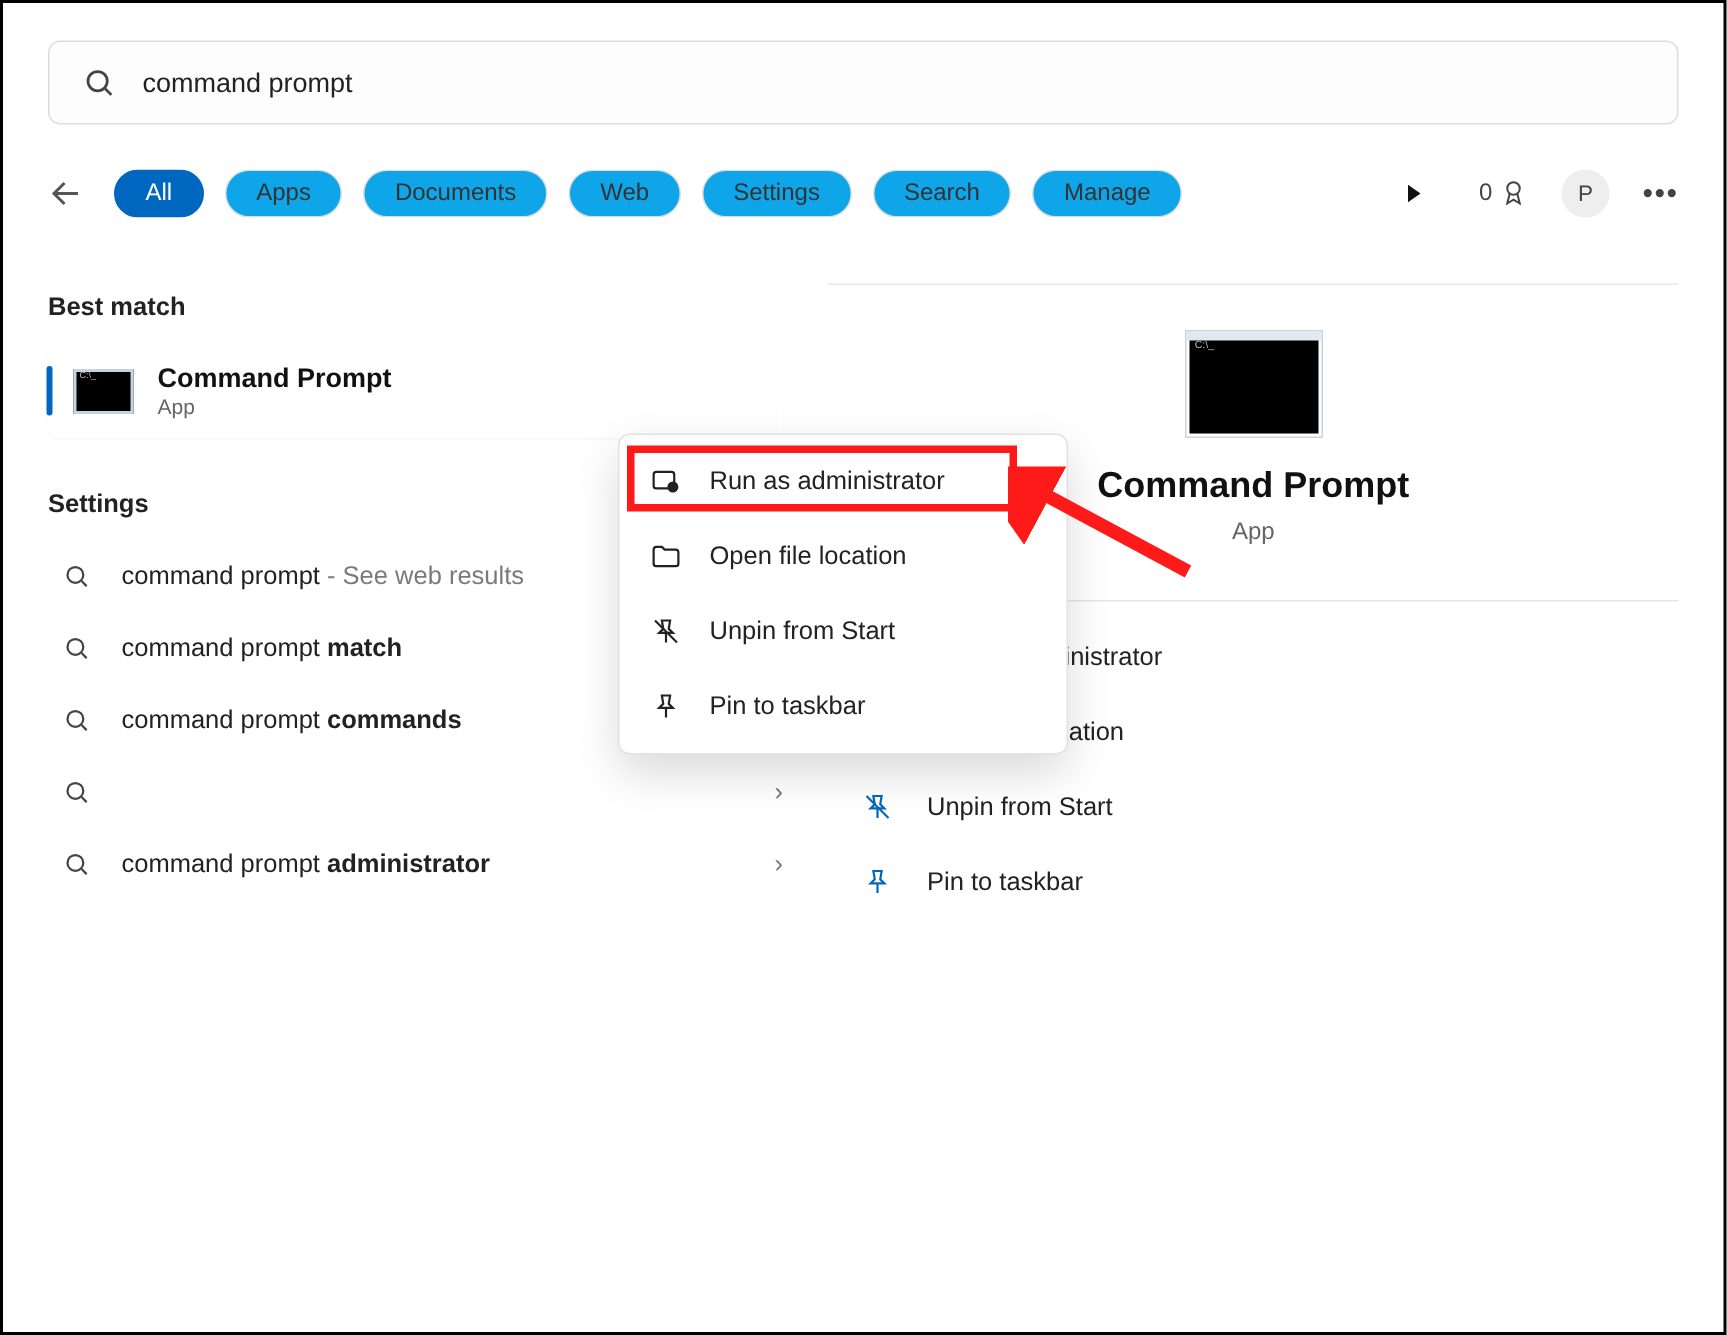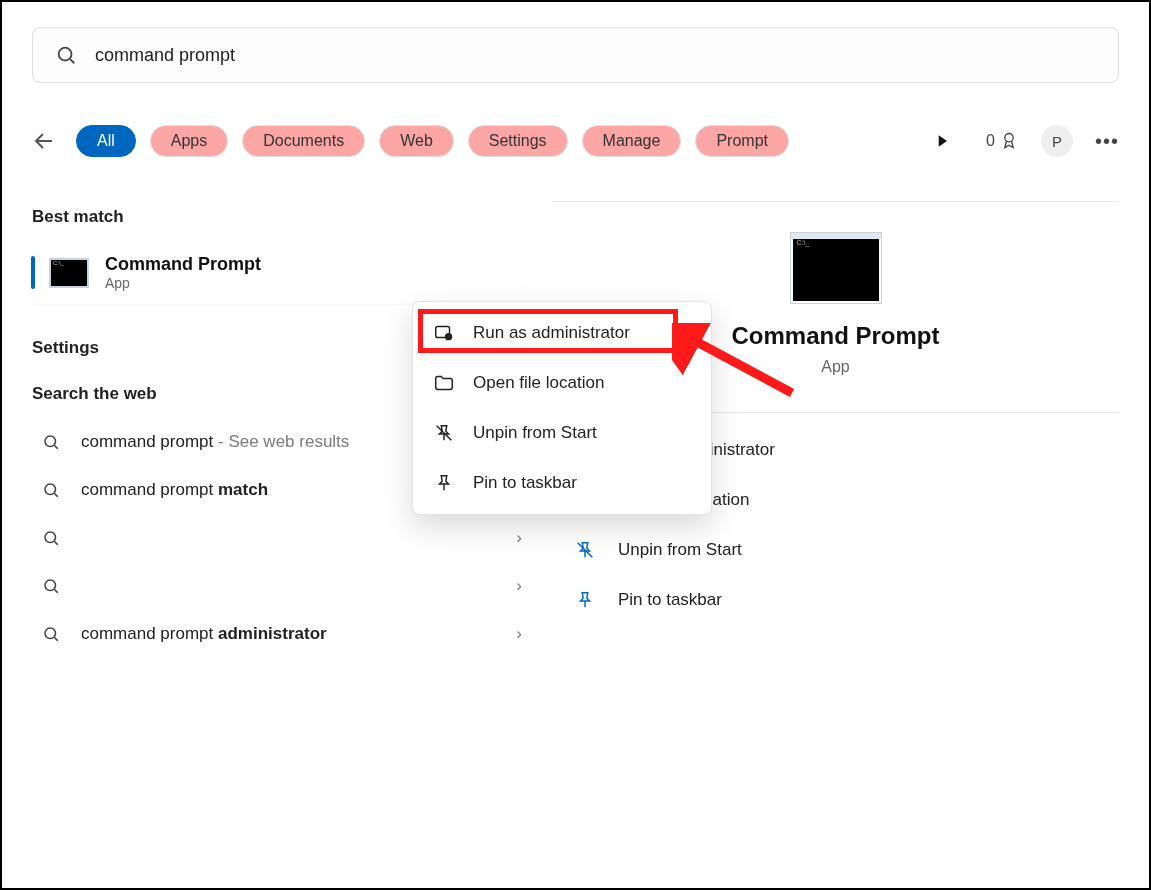--- a/index.html
+++ b/index.html
@@ -12,27 +12,27 @@
     display: flex; align-items: center; padding: 0 22px; gap: 18px;
     background: #fdfdfd;
   }
   .search-bar input {
     border: none; outline: none; font-size: 18px; flex: 1;
     background: transparent; color: #222;
   }
 
   
   .filter-row {
-    display: flex; align-items: center; gap: 14px; margin-top: 42px;
+    display: flex; align-items: center; gap: 14px; margin-top: 30px;
   }
   .back-arrow { width: 24px; height: 24px; color: #555; margin-right: 6px; }
   .pills { display: flex; gap: 14px; flex: 1; overflow: hidden; }
   .pill {
     border: 1px solid #ddd; border-radius: 20px; padding: 6px 20px;
-    font-size: 16px; color: #333; background: #fca5a5; cursor: pointer;
+    font-size: 16px; color: #333; background: #0ea5e9; cursor: pointer;
     white-space: nowrap;
   }
   .pill.active { background: #0067c0; color: #fff; border-color: #0067c0; }
   .scroll-more {
     width: 20px; height: 20px; color: #111;
   }
   .right-bits { display: flex; align-items: center; gap: 22px; margin-left: 20px; }
   .rewards { display: flex; align-items: center; gap: 4px; color: #444; font-size: 16px; }
   .avatar { width: 32px; height: 32px; border-radius: 50%; background: #eee; display: flex; align-items: center; justify-content: center; font-size: 15px; color: #444; }
   .dots { font-size: 20px; color: #444; letter-spacing: 1px; }
@@ -131,22 +131,22 @@
     <svg class="back-arrow" viewBox="0 0 24 24" fill="none" stroke="currentColor" stroke-width="2">
         <line x1="20" y1="12" x2="5" y2="12"></line>
         <polyline points="11 5 4 12 11 19"></polyline>
       </svg>
     <div class="pills">
       <div class="pill active">All</div>
       <div class="pill">Apps</div>
       <div class="pill">Documents</div>
       <div class="pill">Web</div>
       <div class="pill">Settings</div>
+      <div class="pill">Search</div>
       <div class="pill">Manage</div>
-      <div class="pill">Prompt</div>
     </div>
     <svg class="scroll-more" viewBox="0 0 24 24" fill="#111">
         <polygon points="8,5 18,12 8,19"></polygon>
       </svg>
     <div class="right-bits">
       <div class="rewards">
         <span>0</span>
         <svg width="20" height="20" viewBox="0 0 24 24" fill="none" stroke="#444" stroke-width="1.6">
             <circle cx="12" cy="8" r="5"></circle>
             <path d="M9 12l-2 8 5-3 5 3-2-8"></path>
@@ -167,21 +167,20 @@
       <div class="best-match-card">
         <div class="app-icon-thumb"></div>
         <div>
           <div class="bm-name">Command Prompt</div>
           <div class="bm-sub">App</div>
         </div>
       </div>
 
       <div class="sec-title" style="margin-top:34px">Settings</div>
 
-      <div class="sec-title" style="margin-top:26px">Search the web</div>
 
       <div class="web-row">
         <span class="leading">
             <svg width="18" height="18" viewBox="0 0 24 24" fill="none" stroke="#444" stroke-width="2">
               <circle cx="11" cy="11" r="7"></circle>
               <line x1="16.5" y1="16.5" x2="21" y2="21"></line>
             </svg>
           </span>
         <span><span>command prompt</span><span class="muted"> - See web results</span></span>
         <span class="chev">›</span>
@@ -196,20 +195,21 @@
         <span><span>command prompt </span><b>match</b></span>
         <span class="chev">›</span>
       </div>
       <div class="web-row">
         <span class="leading">
             <svg width="18" height="18" viewBox="0 0 24 24" fill="none" stroke="#444" stroke-width="2">
               <circle cx="11" cy="11" r="7"></circle>
               <line x1="16.5" y1="16.5" x2="21" y2="21"></line>
             </svg>
           </span>
+        <span><span>command prompt </span><b>commands</b></span>
         <span class="chev">›</span>
       </div>
       <div class="web-row">
         <span class="leading">
             <svg width="18" height="18" viewBox="0 0 24 24" fill="none" stroke="#444" stroke-width="2">
               <circle cx="11" cy="11" r="7"></circle>
               <line x1="16.5" y1="16.5" x2="21" y2="21"></line>
             </svg>
           </span>
         <span class="chev">›</span>

